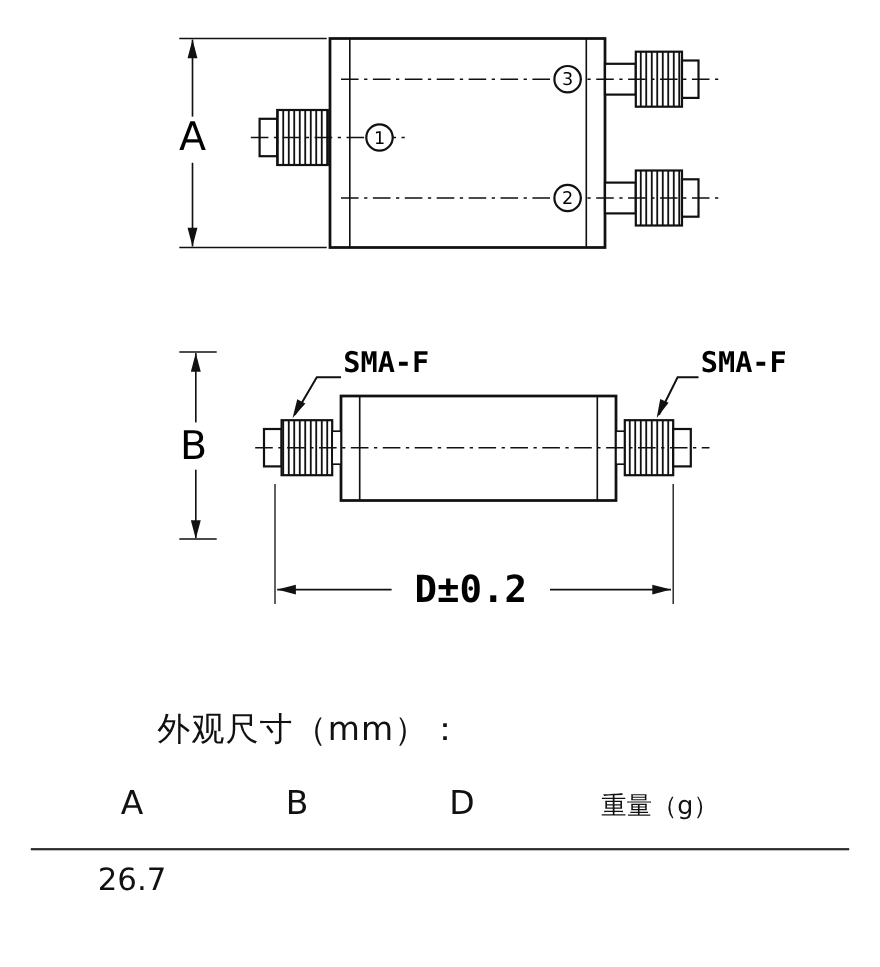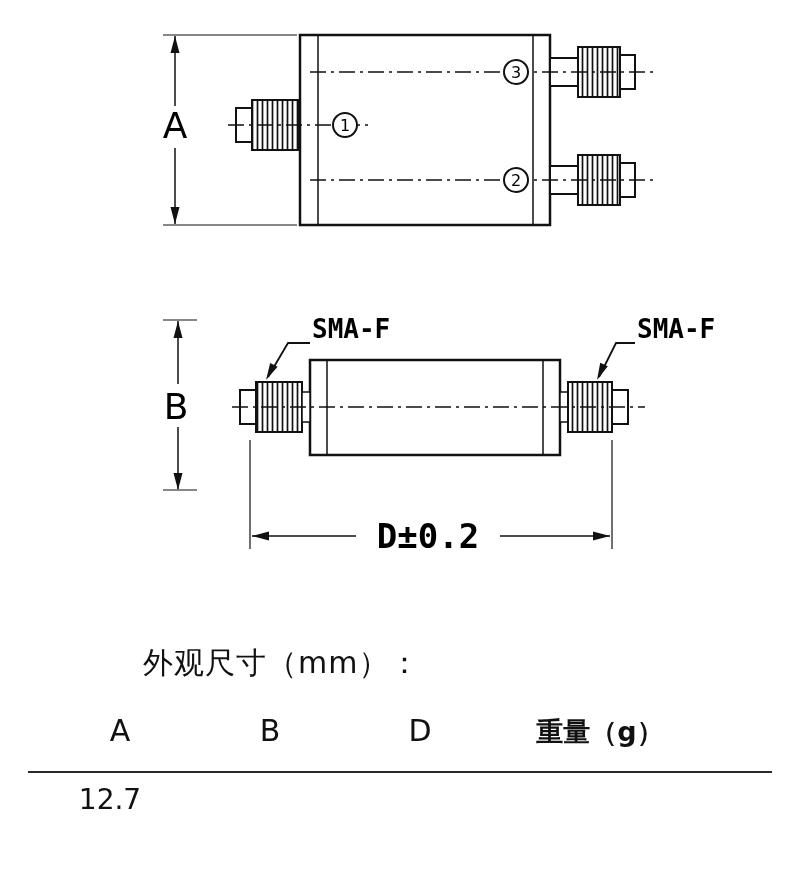--- a/index.html
+++ b/index.html
@@ -53,21 +53,21 @@
     align-items:baseline;
   }
   .specs-header { top:88px; }
   .specs-values { top:158px; }
   .specs-col { text-align:center; }
   .col-a { width:160px; }
   .col-b { width:140px; }
   .col-d { width:160px; }
   .col-w { width:200px; }
   .specs-header .specs-col { font-size:30px; color:#111; }
-  .specs-header .col-w { font-size:27px;font-weight:bold; }
+  .specs-header .col-w { font-size:23px; }
   .specs-values .specs-col { font-size:28px; color:#111; }
   .specs-divider {
     position:absolute;
     top:146px; left:28px;
     width:744px;
     border-top:2px solid #2a2a2a;
   }
 </style>
 </head>
 <body>
@@ -211,17 +211,17 @@
     <div class="specs-row specs-header">
       <div class="specs-col col-a">A</div>
       <div class="specs-col col-b">B</div>
       <div class="specs-col col-d">D</div>
       <div class="specs-col col-w">重量（g）</div>
     </div>
 
     <div class="specs-divider"></div>
 
     <div class="specs-row specs-values">
-      <div class="specs-col col-b">12.7</div>
+      <div class="specs-col col-a">26.7</div>
     </div>
   </div>
 
 </div>
 
 </body></html>

